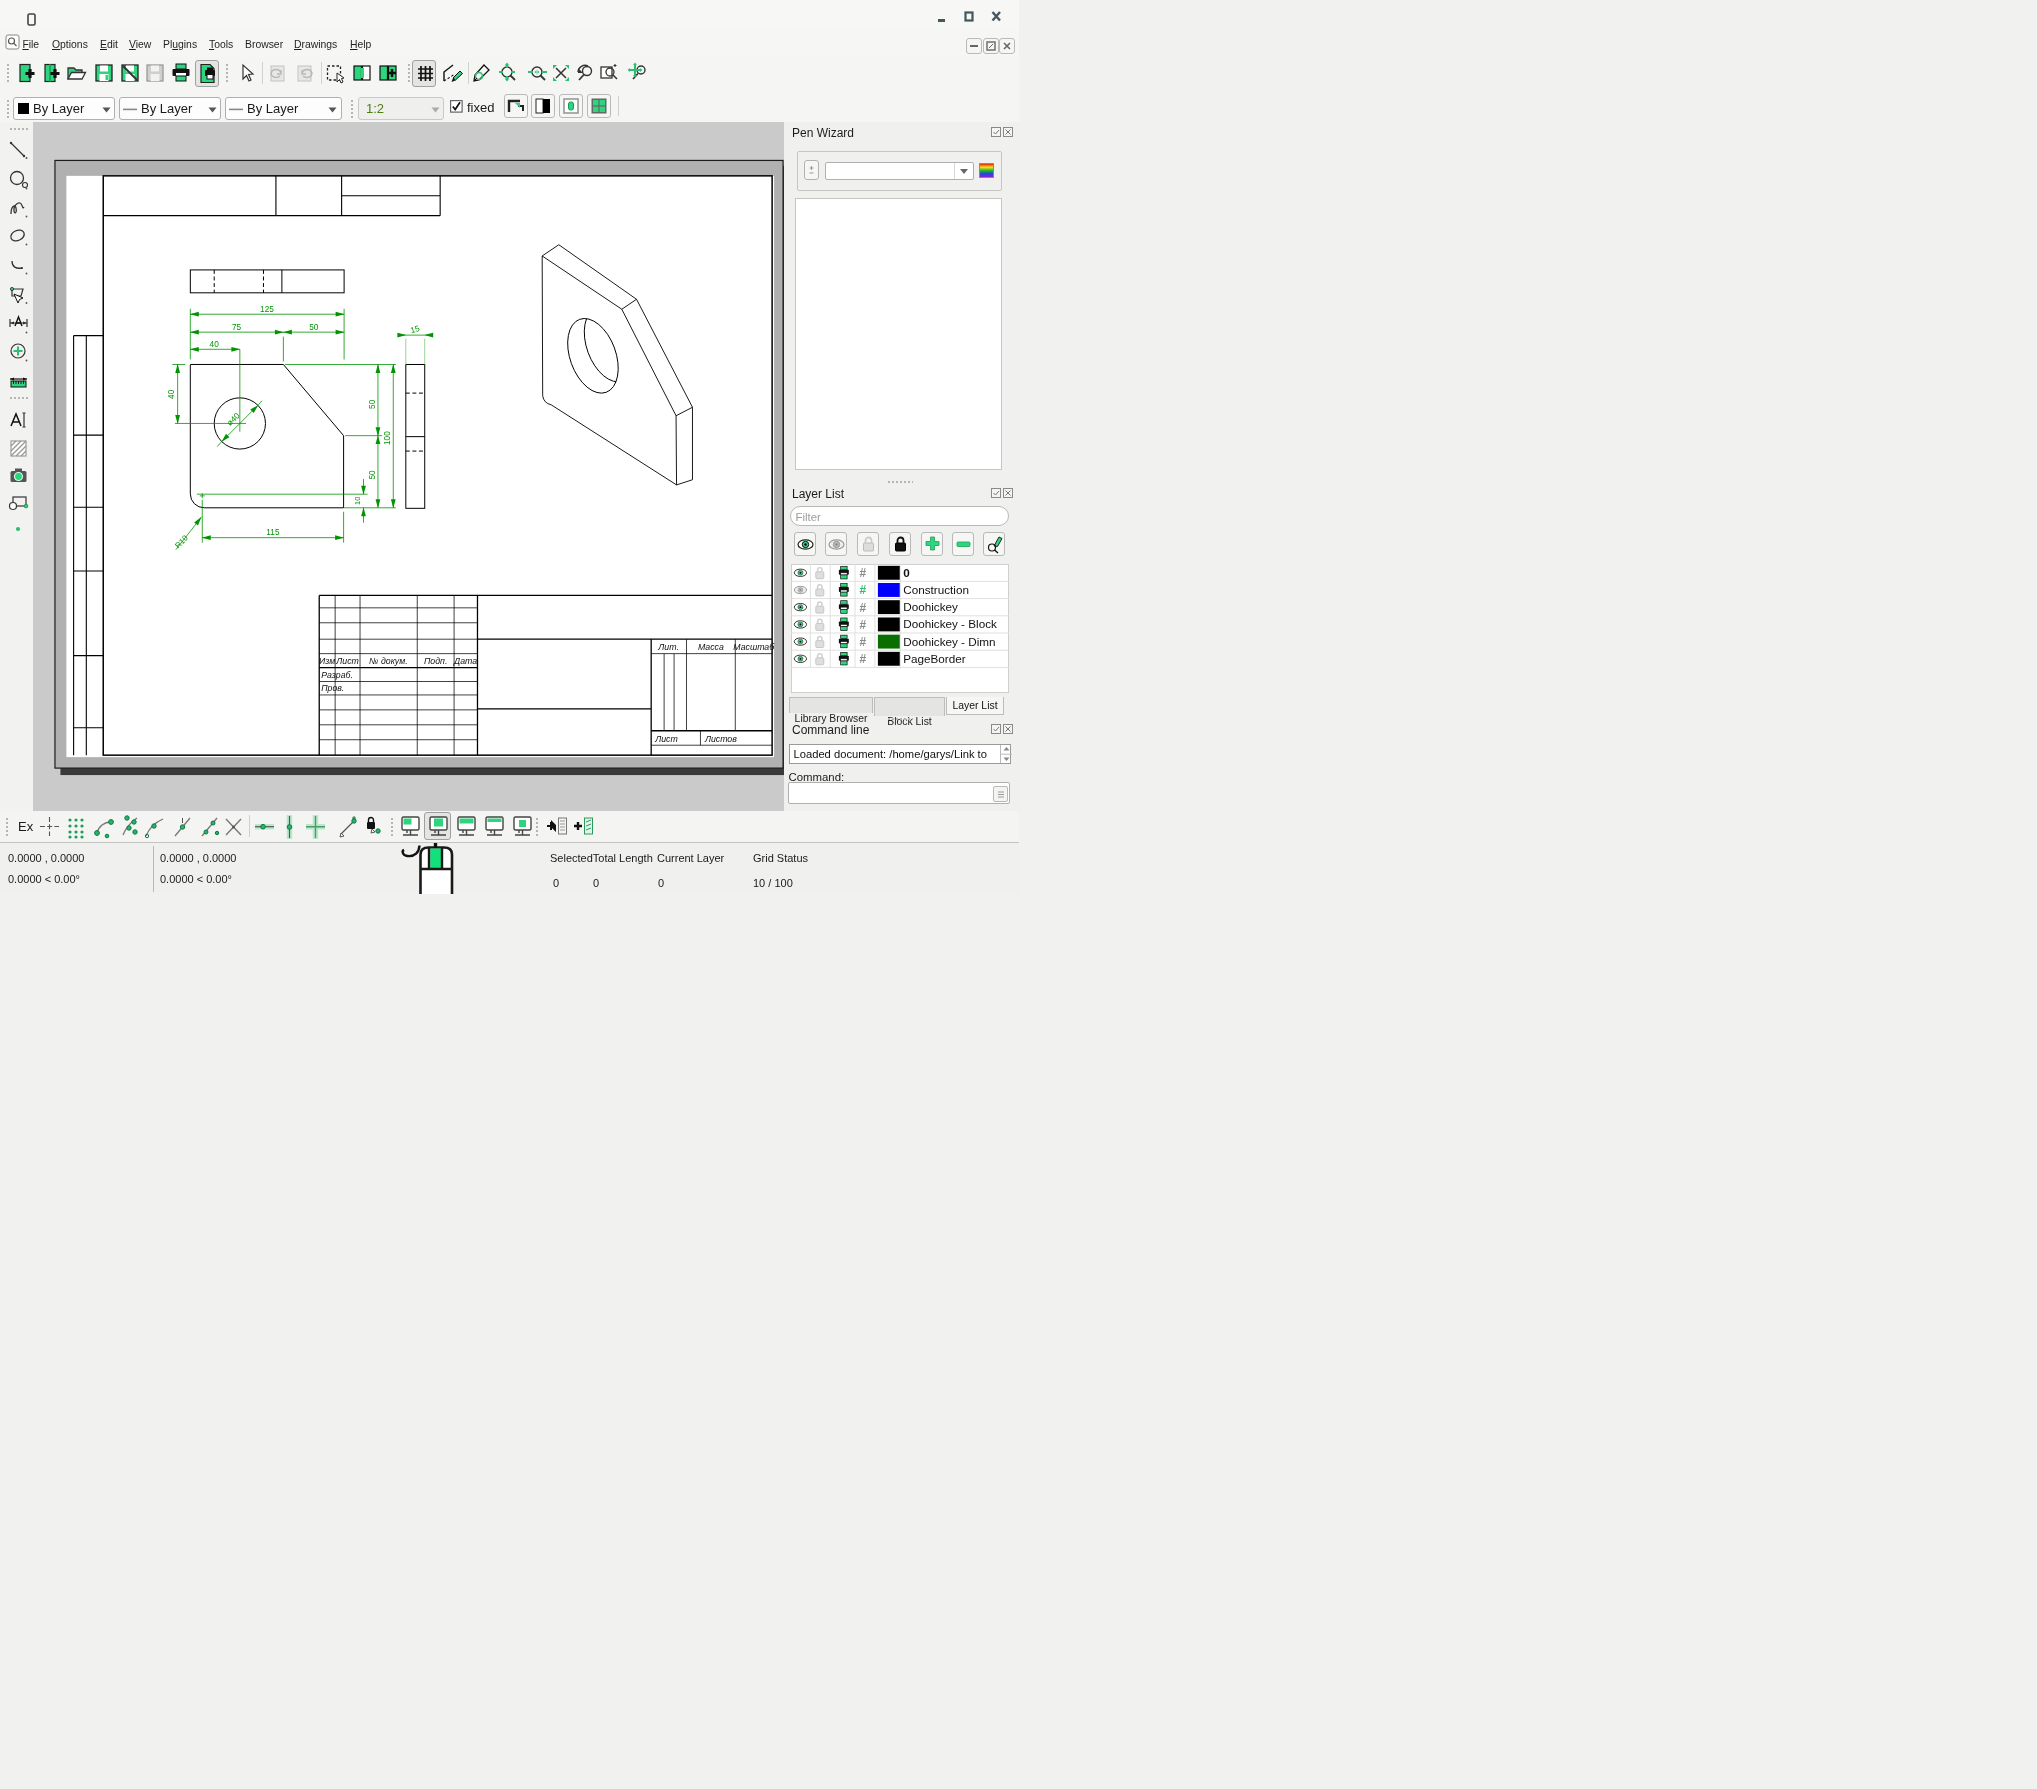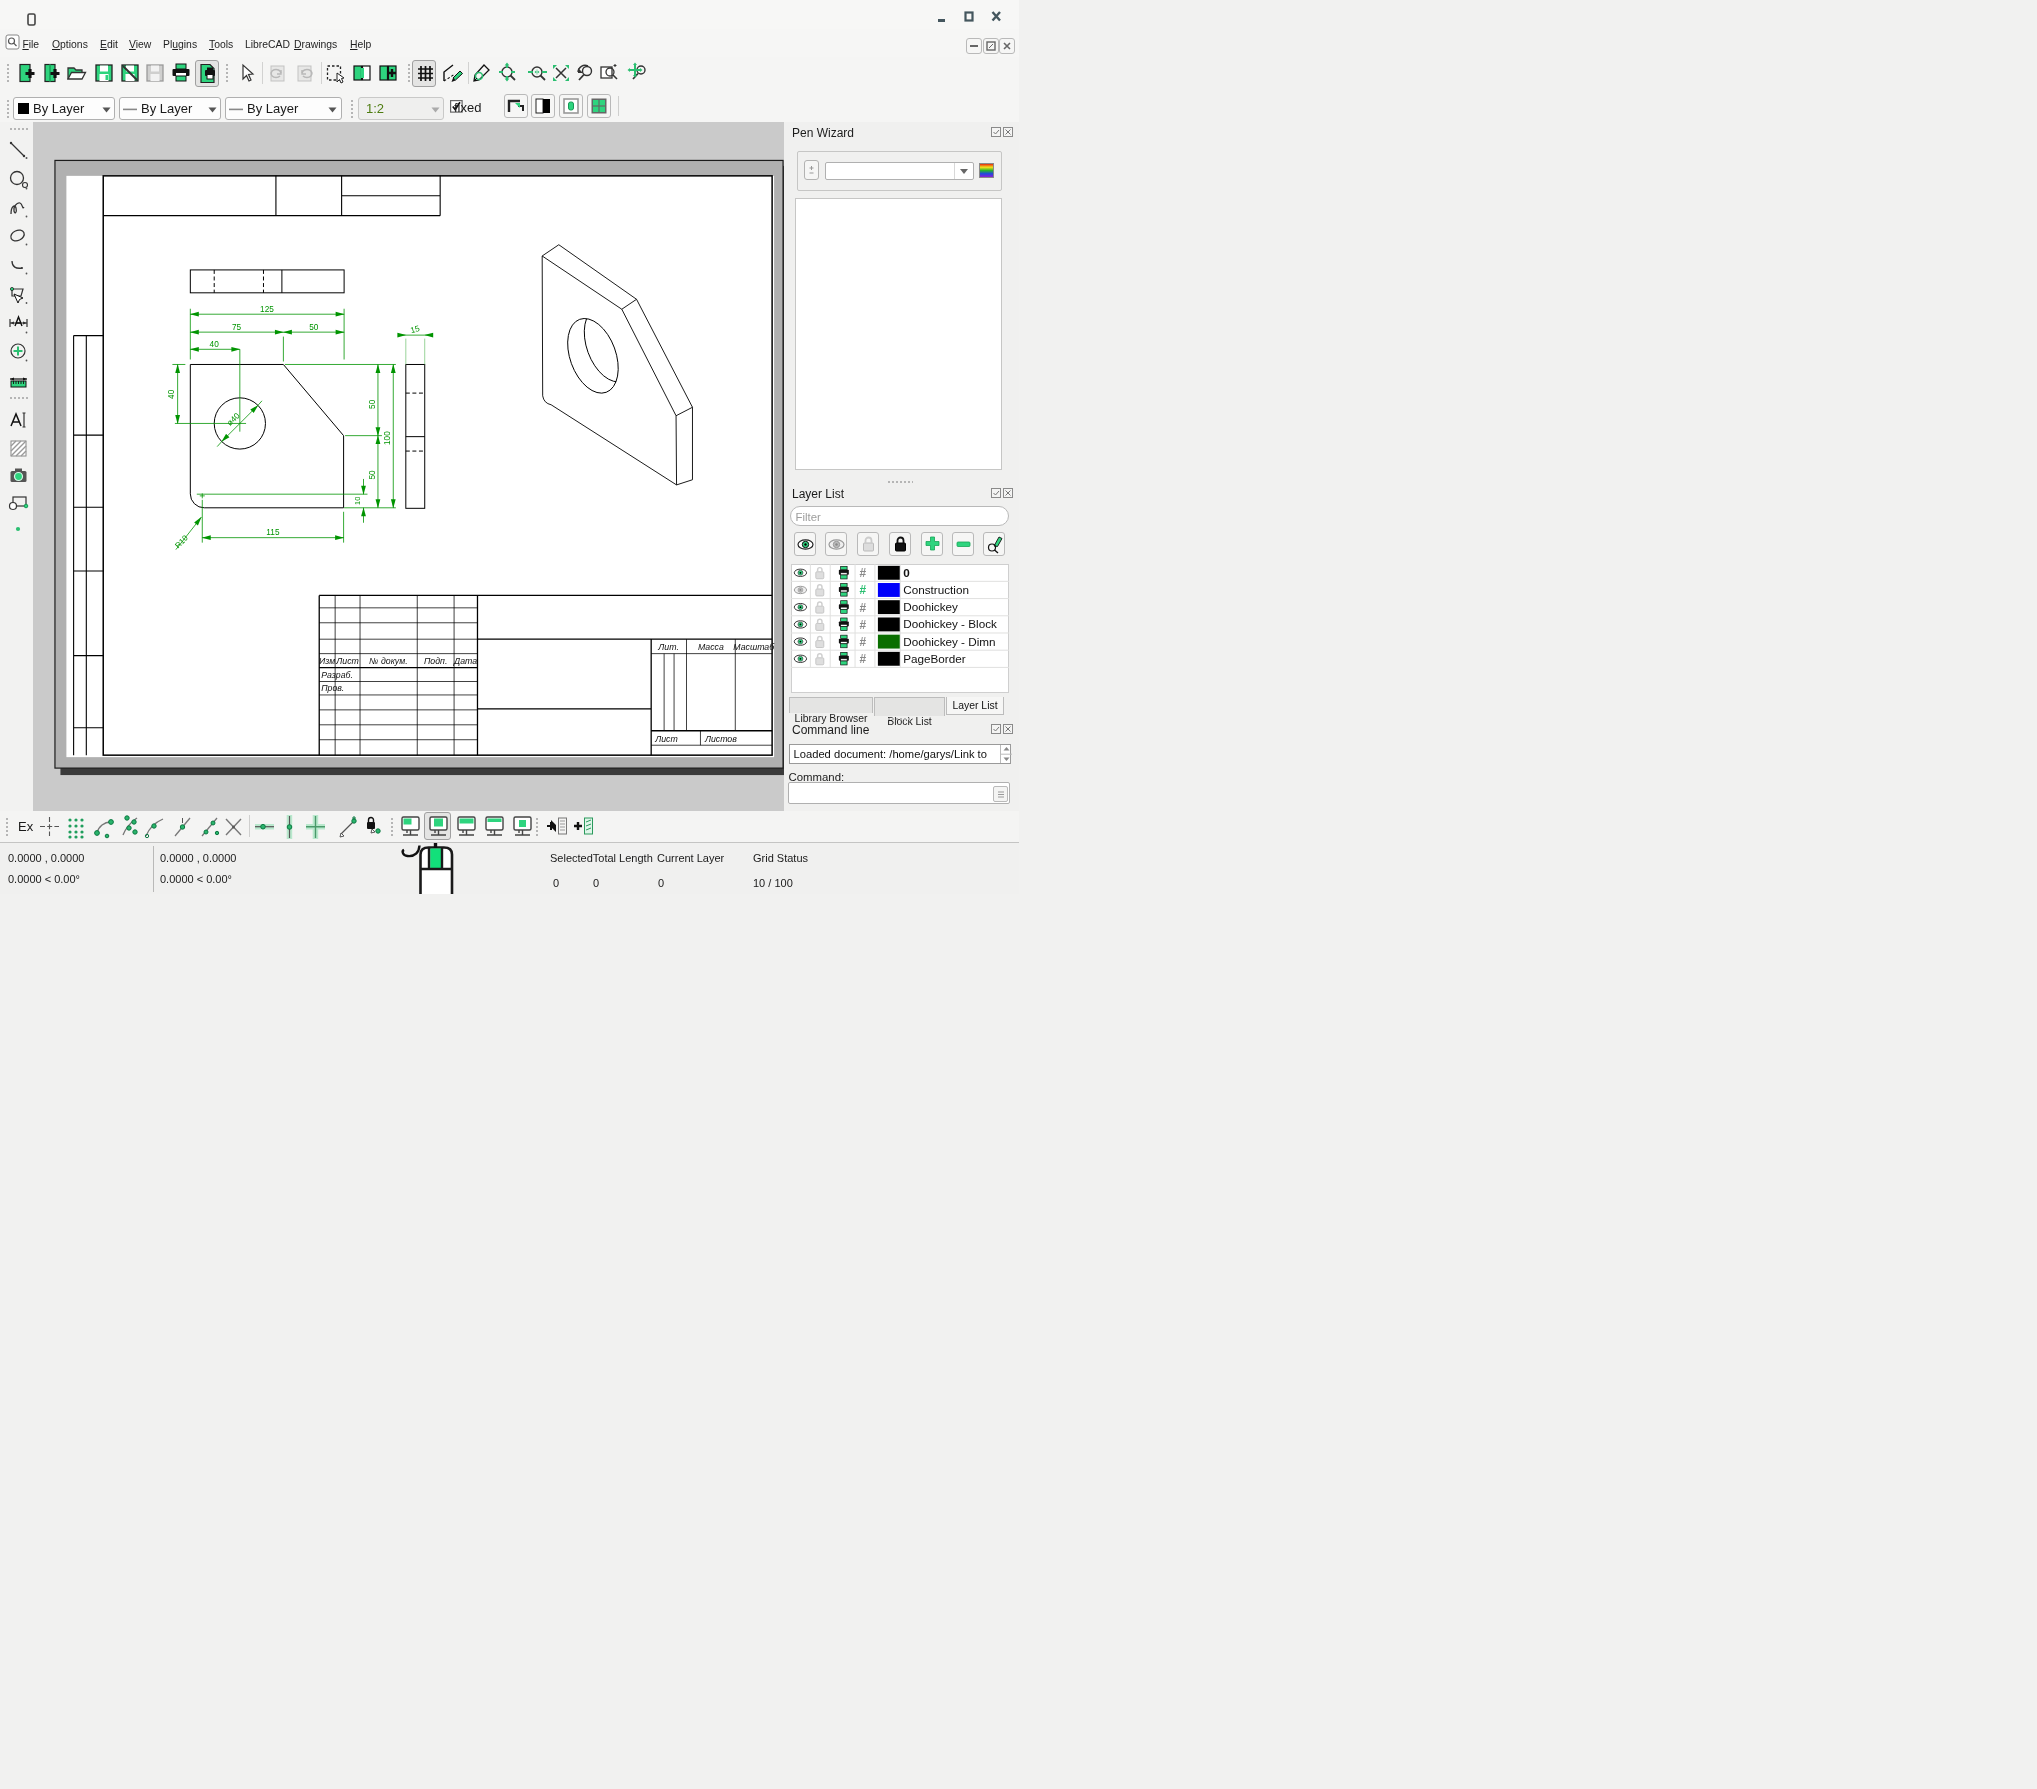--- a/index.html
+++ b/index.html
@@ -42,21 +42,21 @@
       <rect x="1" y="1" width="13" height="14" rx="2" fill="#fff" stroke="#888"></rect>
       <circle cx="6.5" cy="7" r="3" fill="none" stroke="#555" stroke-width="1.2"></circle>
       <path d="M8.7 9.2 L11.5 12" stroke="#555" stroke-width="1.2"></path>
     </svg>
  <span class="mi" style="left:22.4px"><u>F</u>ile</span>
  <span class="mi" style="left:52px"><u>O</u>ptions</span>
  <span class="mi" style="left:100px"><u>E</u>dit</span>
  <span class="mi" style="left:129px"><u>V</u>iew</span>
  <span class="mi" style="left:163px">Pl<u>u</u>gins</span>
  <span class="mi" style="left:209px"><u>T</u>ools</span>
- <span class="mi" style="left:245px">LibreCAD</span>
+ <span class="mi" style="left:245px">Browser</span>
  <span class="mi" style="left:294px"><u>D</u>rawings</span>
  <span class="mi" style="left:350px"><u>H</u>elp</span>
  <div class="btn" style="left:966px;top:8.5px;width:16.4px;height:16.4px">
       <svg width="14" height="14" viewBox="0 0 14 14">
         <rect x="3" y="6" width="8" height="2" fill="#666"></rect>
       </svg>
     </div>
  <div class="btn" style="left:983px;top:8.5px;width:16.4px;height:16.4px">
       <svg width="14" height="14" viewBox="0 0 14 14">
         <rect x="3" y="3" width="8" height="8" fill="none" stroke="#666" stroke-width="1.4"></rect>
@@ -229,21 +229,21 @@
  <div class="combo" style="left:358px;width:86px;background:#efefee;border-color:#c9c9c8;color:#4d7c0f">
       <span class="abs" style="left:7px;top:3px">1:2</span>
       <svg class="abs" style="left:72px;top:9px" width="9" height="6" viewBox="0 0 9 6">
         <path d="M0.5 0.5 h8 l-4 5 z" fill="#aaa"></path>
       </svg>
     </div>
  <svg class="abs" style="left:450px;top:8px" width="13" height="13" viewBox="0 0 13 13">
       <rect x="0.6" y="0.6" width="11.5" height="11.5" fill="#fff" stroke="#666" stroke-width="1.2"></rect>
       <path d="M2.8 6.5 L5.2 9.5 L10 2.2" fill="none" stroke="#111" stroke-width="1.7"></path>
     </svg>
- <span class="abs" style="left:454px;top:7.5px;font-size:13px;color:#1a1a1a">fixed</span>
+ <span class="abs" style="left:467px;top:7.5px;font-size:13px;color:#1a1a1a">fixed</span>
  <div class="btn" style="left:504px;top:1.5px;width:24px;height:24px">
       <svg width="22" height="22" viewBox="0 0 22 22">
         <path d="M4 17 L4 6 L15 6" fill="none" stroke="#222" stroke-width="2.4"></path>
         <path d="M13 11 L18 11 L18 16" fill="none" stroke="#222" stroke-width="2"></path>
         <path d="M10 8 l5 5 v-5 z" fill="#2ed47e"></path>
       </svg>
     </div>
  <div class="btn" style="left:531px;top:1.5px;width:24px;height:24px">
       <svg width="22" height="22" viewBox="0 0 22 22">
         <rect x="4" y="4" width="7" height="14" fill="#fff" stroke="#222"></rect>

